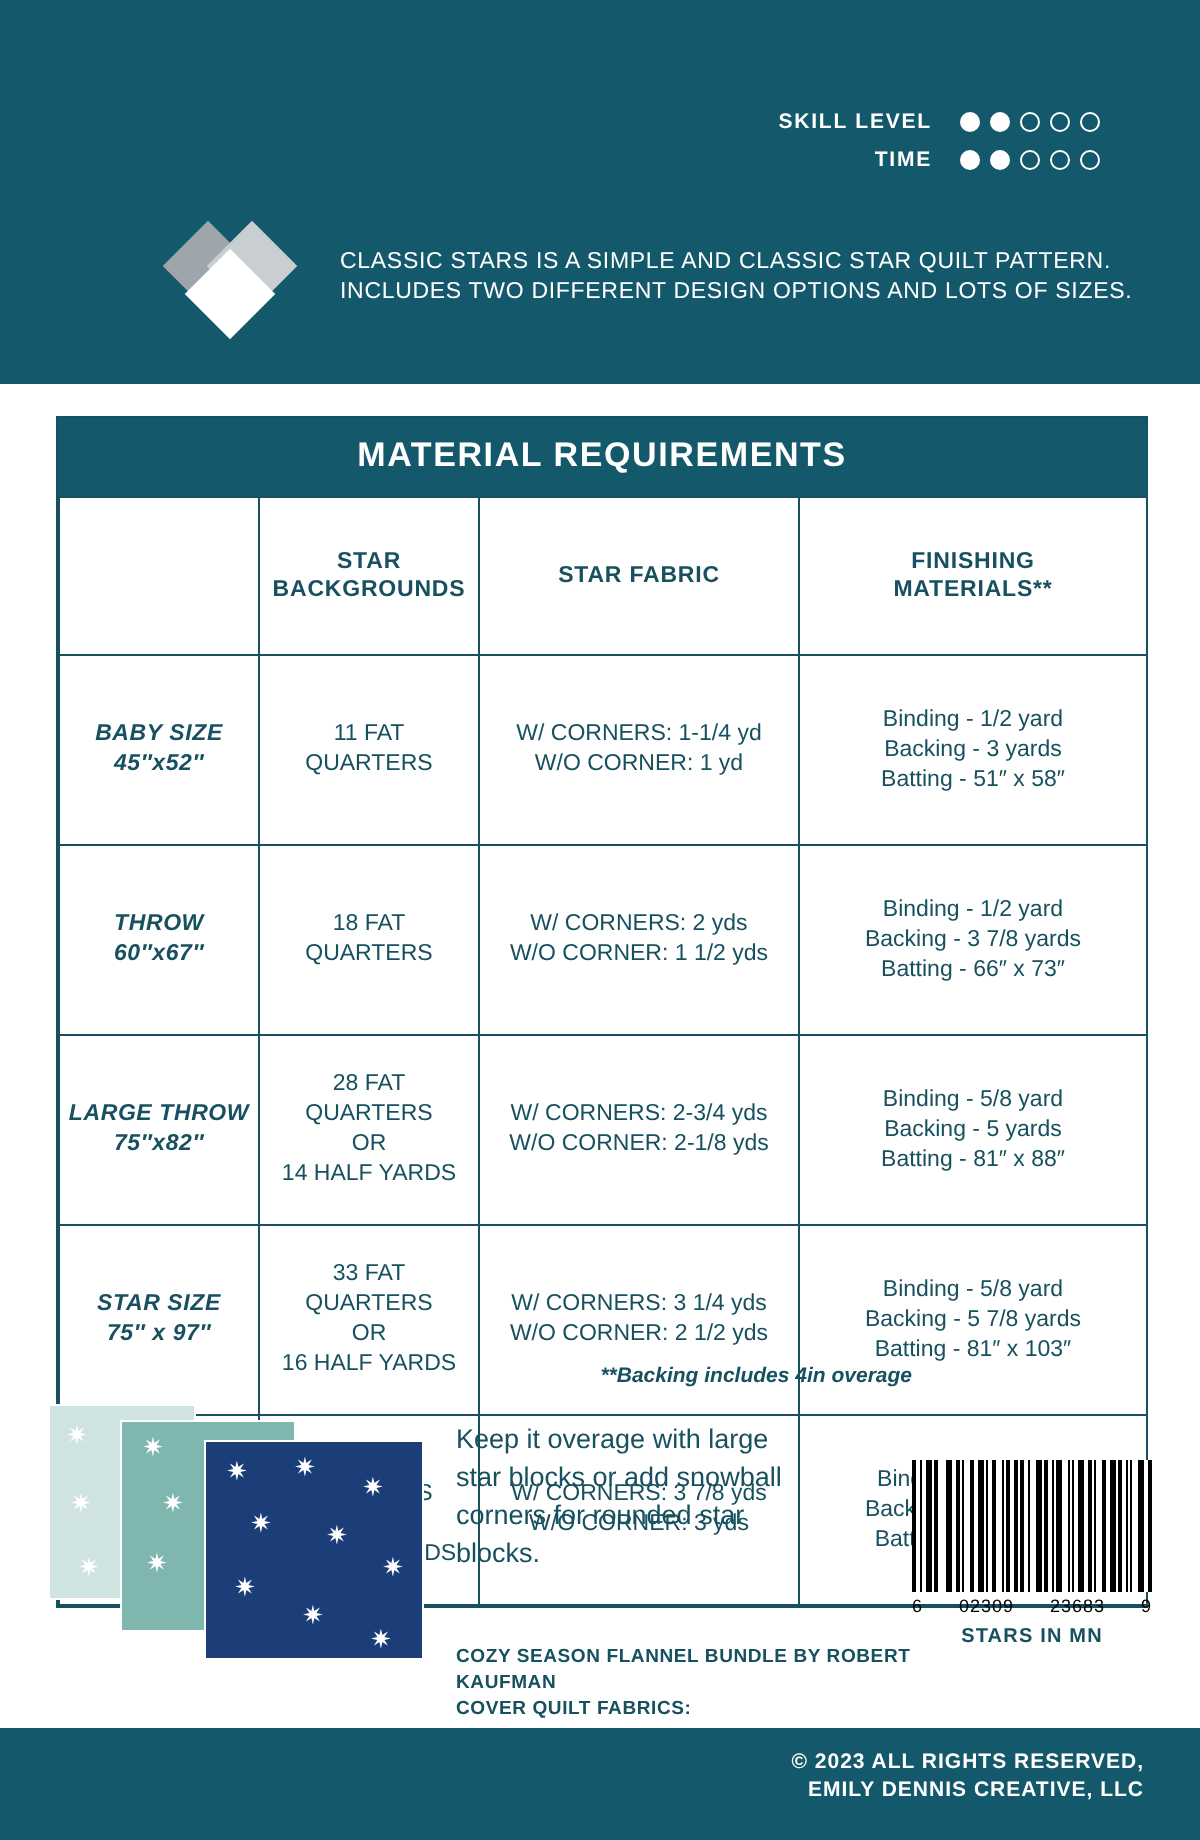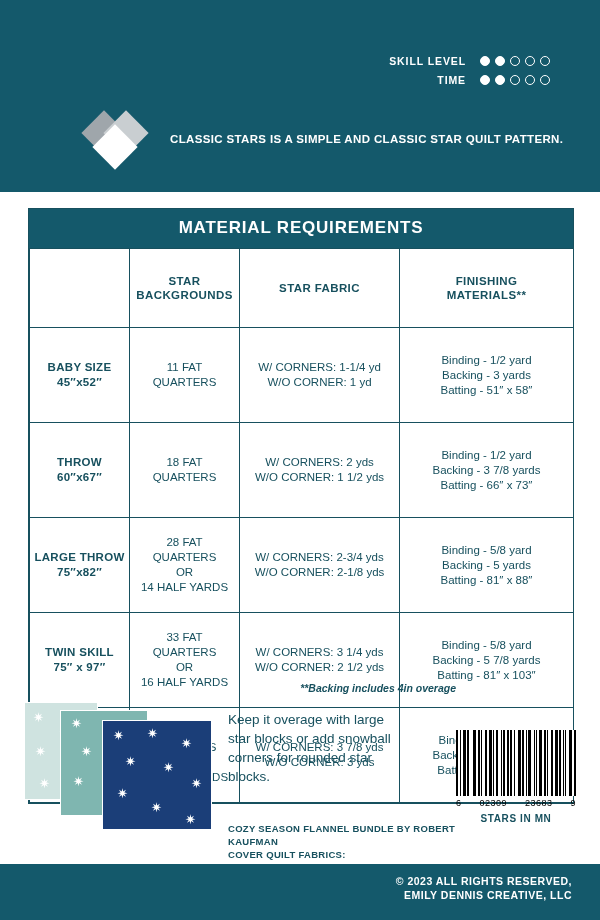--- a/index.html
+++ b/index.html
@@ -87,21 +87,21 @@
   }
   .diamond-logo i.d1 { left: 0px;  top: 1px;  background: #9fa6ab; }
   .diamond-logo i.d2 { left: 22px; top: 1px;  background: #c9ced1; }
   .diamond-logo i.d3 { left: 11px; top: 15px; background: #ffffff; }
 
   .blurb {
     color: #ffffff;
     font-size: 11.5px;
     line-height: 15px;
     letter-spacing: 0.35px;
-    font-weight: bold;
+    font-weight: normal;
     max-width: 400px;
   }
 
   
   .table-wrap {
     position: absolute;
     left: 28px;
     top: 208px;
     width: 546px;
     border: 1px solid #17505e;
@@ -139,20 +139,21 @@
   col.c-size { width: 100px; }
   col.c-bg   { width: 110px; }
   col.c-fab  { width: 160px; }
   col.c-fin  { width: 174px; }
 
   .row-size {
     font-weight: bold;
     font-size: 12px;
     line-height: 15px;
     letter-spacing: 0.3px;
+    font-style: italic;
   }
   .cell-line { display: block; }
   td.body-row { height: 74px; }
 
   .backing-note {
     position: absolute;
     right: 28px;
     top: 682px;
     font-size: 10.5px;
     font-style: italic;
@@ -289,20 +290,21 @@
     </div>
 
     <div class="blurb-wrap">
       <div class="diamond-logo">
         <i class="d1"></i>
           <i class="d2"></i>
           <i class="d3"></i>
       </div>
       <div class="blurb">
         <div>CLASSIC STARS IS A SIMPLE AND CLASSIC STAR QUILT PATTERN.</div>
+        <div>INCLUDES TWO DIFFERENT DESIGN OPTIONS AND LOTS OF SIZES.</div>
       </div>
     </div>
   </div>
 
   <div class="table-wrap">
     <div class="table-title">MATERIAL REQUIREMENTS</div>
     <table class="req">
       <colgroup>
         <col class="c-size">
           <col class="c-bg">
@@ -379,21 +381,21 @@
           </td>
           <td class="body-row">
             <span class="cell-line">Binding -  5/8 yard</span>
             <span class="cell-line">Backing -  5 yards</span>
             <span class="cell-line">Batting -  81″ x 88″</span>
           </td>
         </tr>
 
         <tr>
           <td class="body-row row-size">
-            <span class="cell-line">TWIN SKILL</span>
+            <span class="cell-line">STAR SIZE</span>
             <span class="cell-line">75″ x 97″</span>
           </td>
           <td class="body-row">
             <span class="cell-line">33 FAT QUARTERS</span>
             <span class="cell-line">OR</span>
             <span class="cell-line">16 HALF YARDS</span>
           </td>
           <td class="body-row">
             <span class="cell-line">W/ CORNERS: 3 1/4 yds</span>
             <span class="cell-line">W/O CORNER: 2 1/2 yds</span>

